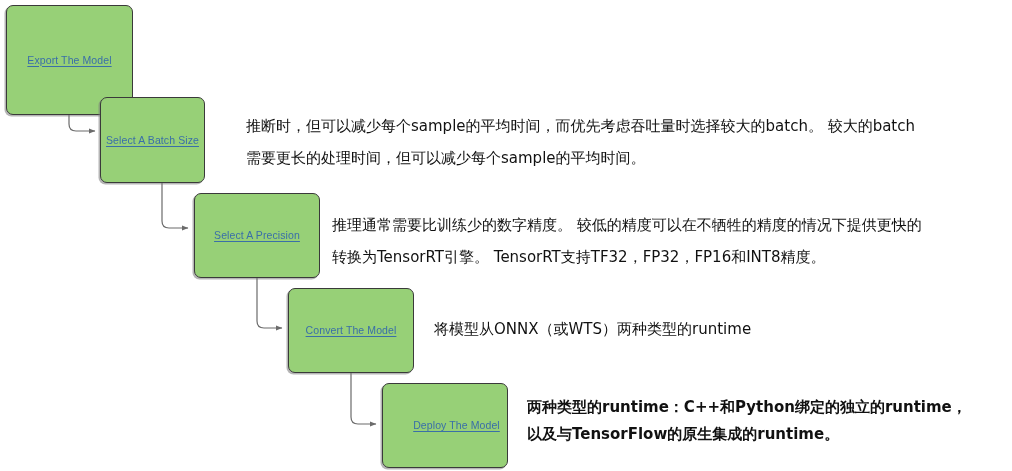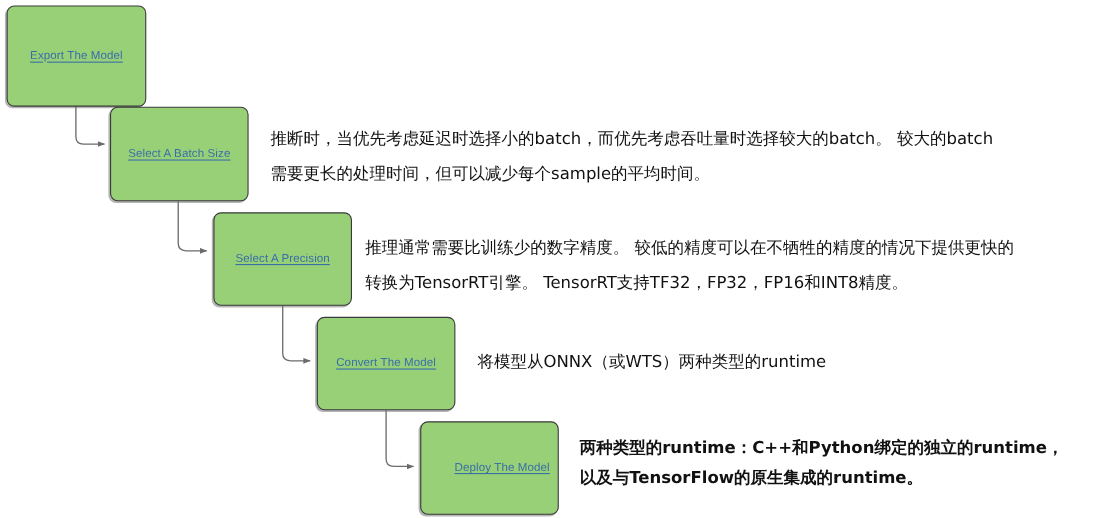--- a/index.html
+++ b/index.html
@@ -85,42 +85,42 @@
 
     <path d="M 69,91 L 69,124 Q 69,131 76,131 L 95,131" fill="none" stroke="#6b6b6b" stroke-width="1.2" marker-end="url(#arrowhead)"></path>
 
     <path d="M 162,183 L 162,221 Q 162,228 169,228 L 188,228" fill="none" stroke="#6b6b6b" stroke-width="1.2" marker-end="url(#arrowhead)"></path>
 
     <path d="M 257,278 L 257,321 Q 257,328 264,328 L 282,328" fill="none" stroke="#6b6b6b" stroke-width="1.2" marker-end="url(#arrowhead)"></path>
 
     <path d="M 351,373 L 351,417 Q 351,424 358,424 L 376,424" fill="none" stroke="#6b6b6b" stroke-width="1.2" marker-end="url(#arrowhead)"></path>
   </svg>
 
-  <div class="node" style="left:6px; top:5px; width:127px; height:92px;text-align:center;">
+  <div class="node" style="left:6px; top:5px; width:127px; height:110px;text-align:center;">
     <span class="node-label">Export The Model</span>
   </div>
 
-  <div class="node" style="left:100px; top:97px; width:126px; height:86px;">
+  <div class="node" style="left:100px; top:97px; width:105px; height:86px;">
     <span class="node-label">Select A Batch Size</span>
   </div>
 
   <div class="node" style="left:288px; top:288px; width:126px; height:85px;">
     <span class="node-label">Convert The Model</span>
   </div>
 
   <div class="node" style="left:194px; top:193px; width:126px; height:85px;">
     <span class="node-label">Select A Precision</span>
   </div>
 
   <div class="node" style="left:382px; top:383px; width:126px; height:85px;padding-left:23px;">
     <span class="node-label">Deploy The Model</span>
   </div>
 
   <div class="note note-wide" style="left:246px; top:110px;">
-    <span class="line">推断时，当优先考虑延迟时选择小的batch，而优先考虑吞吐量时选择较大的batch。 较大的batch</span>
+    <span class="line">推断时，但可以减少每个sample的平均时间，而优先考虑吞吐量时选择较大的batch。 较大的batch</span>
     <span class="line">需要更长的处理时间，但可以减少每个sample的平均时间。</span>
   </div>
 
   <div class="note note-wide" style="left:332px; top:209px;">
     <span class="line">推理通常需要比训练少的数字精度。 较低的精度可以在不牺牲的精度的情况下提供更快的</span>
     <span class="line">转换为TensorRT引擎。 TensorRT支持TF32，FP32，FP16和INT8精度。</span>
   </div>
 
   <div class="note note-wide" style="left:434px; top:313px;">
     <span class="line">将模型从ONNX（或WTS）两种类型的runtime</span>

